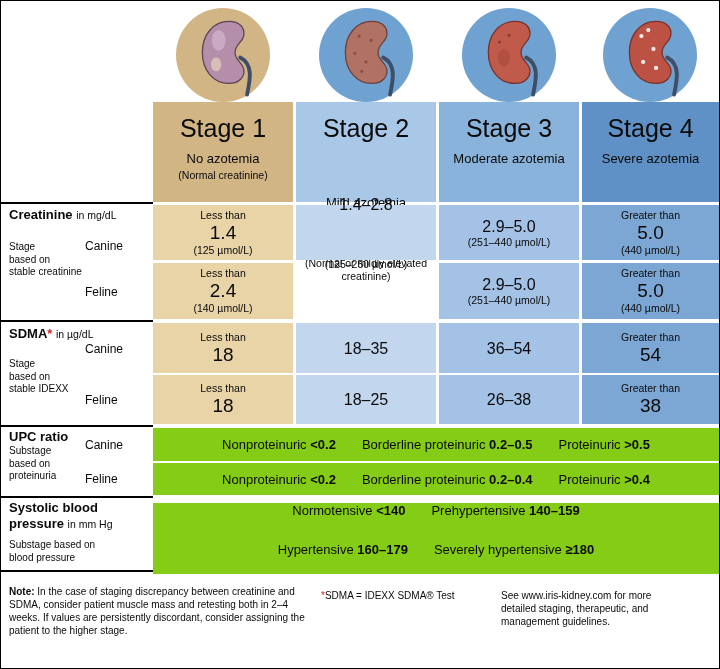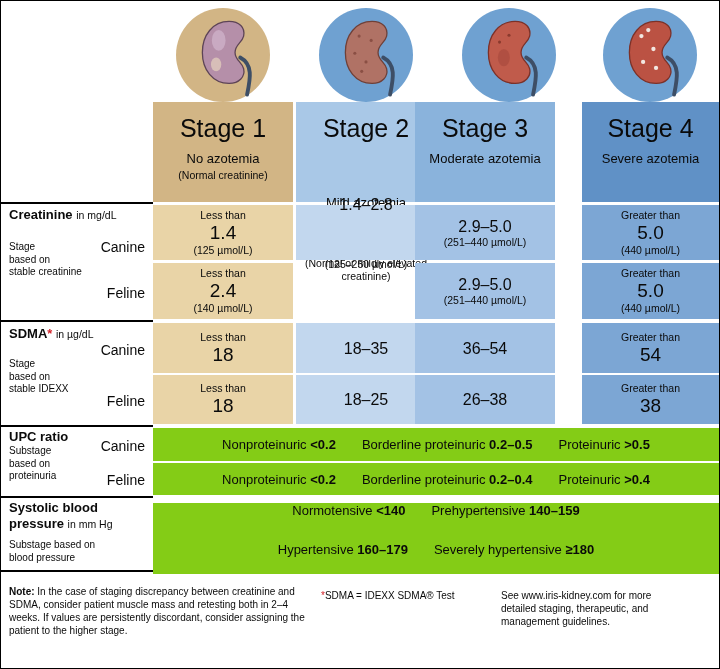--- a/index.html
+++ b/index.html
@@ -12,21 +12,21 @@
   
   .circle { position:absolute; top:7px; width:94px; height:94px; border-radius:50%;
             display:flex; align-items:center; justify-content:center; }
   #circ1 { left:175px; background:#d2b585; }
   #circ2 { left:318px; background:#6fa1d1; }
   #circ3 { left:461px; background:#6fa1d1; }
   #circ4 { left:602px; background:#6fa1d1; }
   
   .c1 { left:152px; width:140px; }
   .c2 { left:295px; width:140px;gap:44px; }
-  .c3 { left:414px; width:140px; }
+  .c3 { left:438px; width:140px; }
   .c4 { left:581px; width:137px; }
   .hbg1 { background:#d2b585; } .hbg2 { background:#a9c8e7; }
   .hbg3 { background:#8ab3dc; } .hbg4 { background:#6091c6; }
   .bg1 { background:#e9d4a7; } .bg2 { background:#c2d7ee; }
   .bg3 { background:#a3c2e5; } .bg4 { background:#7ca6d4; }
   
   .stage-header { position:absolute; top:101px; height:100px; display:flex;
                   flex-direction:column; align-items:center; text-align:center; }
   .stage-name { font-size:25px; line-height:30px; margin-top:11px; font-weight:400; }
   .azotemia   { font-size:13px; line-height:15px; margin-top:8px; }
@@ -55,21 +55,21 @@
   
   .rline { position:absolute; left:0; width:152px; height:2px; background:#000; }
   #rl1 { top:201px; } #rl2 { top:319px; } #rl3 { top:424px; }
   #rl4 { top:495px; } #rl5 { top:569px; }
   .rail-title { position:absolute; left:8px; font-size:13px; font-weight:700; line-height:16px; }
   .rail-title .unit { font-size:10.5px; font-weight:400; }
   #t-creat { top:206px; } #t-sdma { top:325px; } #t-upc { top:428px; } #t-bp { top:499px; }
   .rail-note { position:absolute; left:8px; width:82px; font-size:10px; line-height:12.5px; }
   .rail-note span { display:block; }
   #n-creat { top:240px; } #n-sdma { top:357px; } #n-upc { top:444px; } #n-bp { top:538px; width:110px; }
-  .species { position:absolute; left:84px; width:60px; text-align:right; font-size:14px; }
+  .species { position:absolute; left:84px; width:60px; text-align:left; font-size:12px; }
   #sp-creat-canine { top:238px; } #sp-creat-feline { top:284px; }
   #sp-sdma-canine  { top:341px; } #sp-sdma-feline  { top:392px; }
   #sp-upc-canine   { top:437px; } #sp-upc-feline   { top:471px; }
   .red { color:#d2232a; }
   
   .foot { position:absolute; font-size:10px; line-height:13px; }
   #f-note { left:8px;   top:584px; width:308px; }
   #f-sdma { left:320px; top:588px; width:170px; }
   #f-web  { left:500px; top:588px; width:180px; }
 </style>

